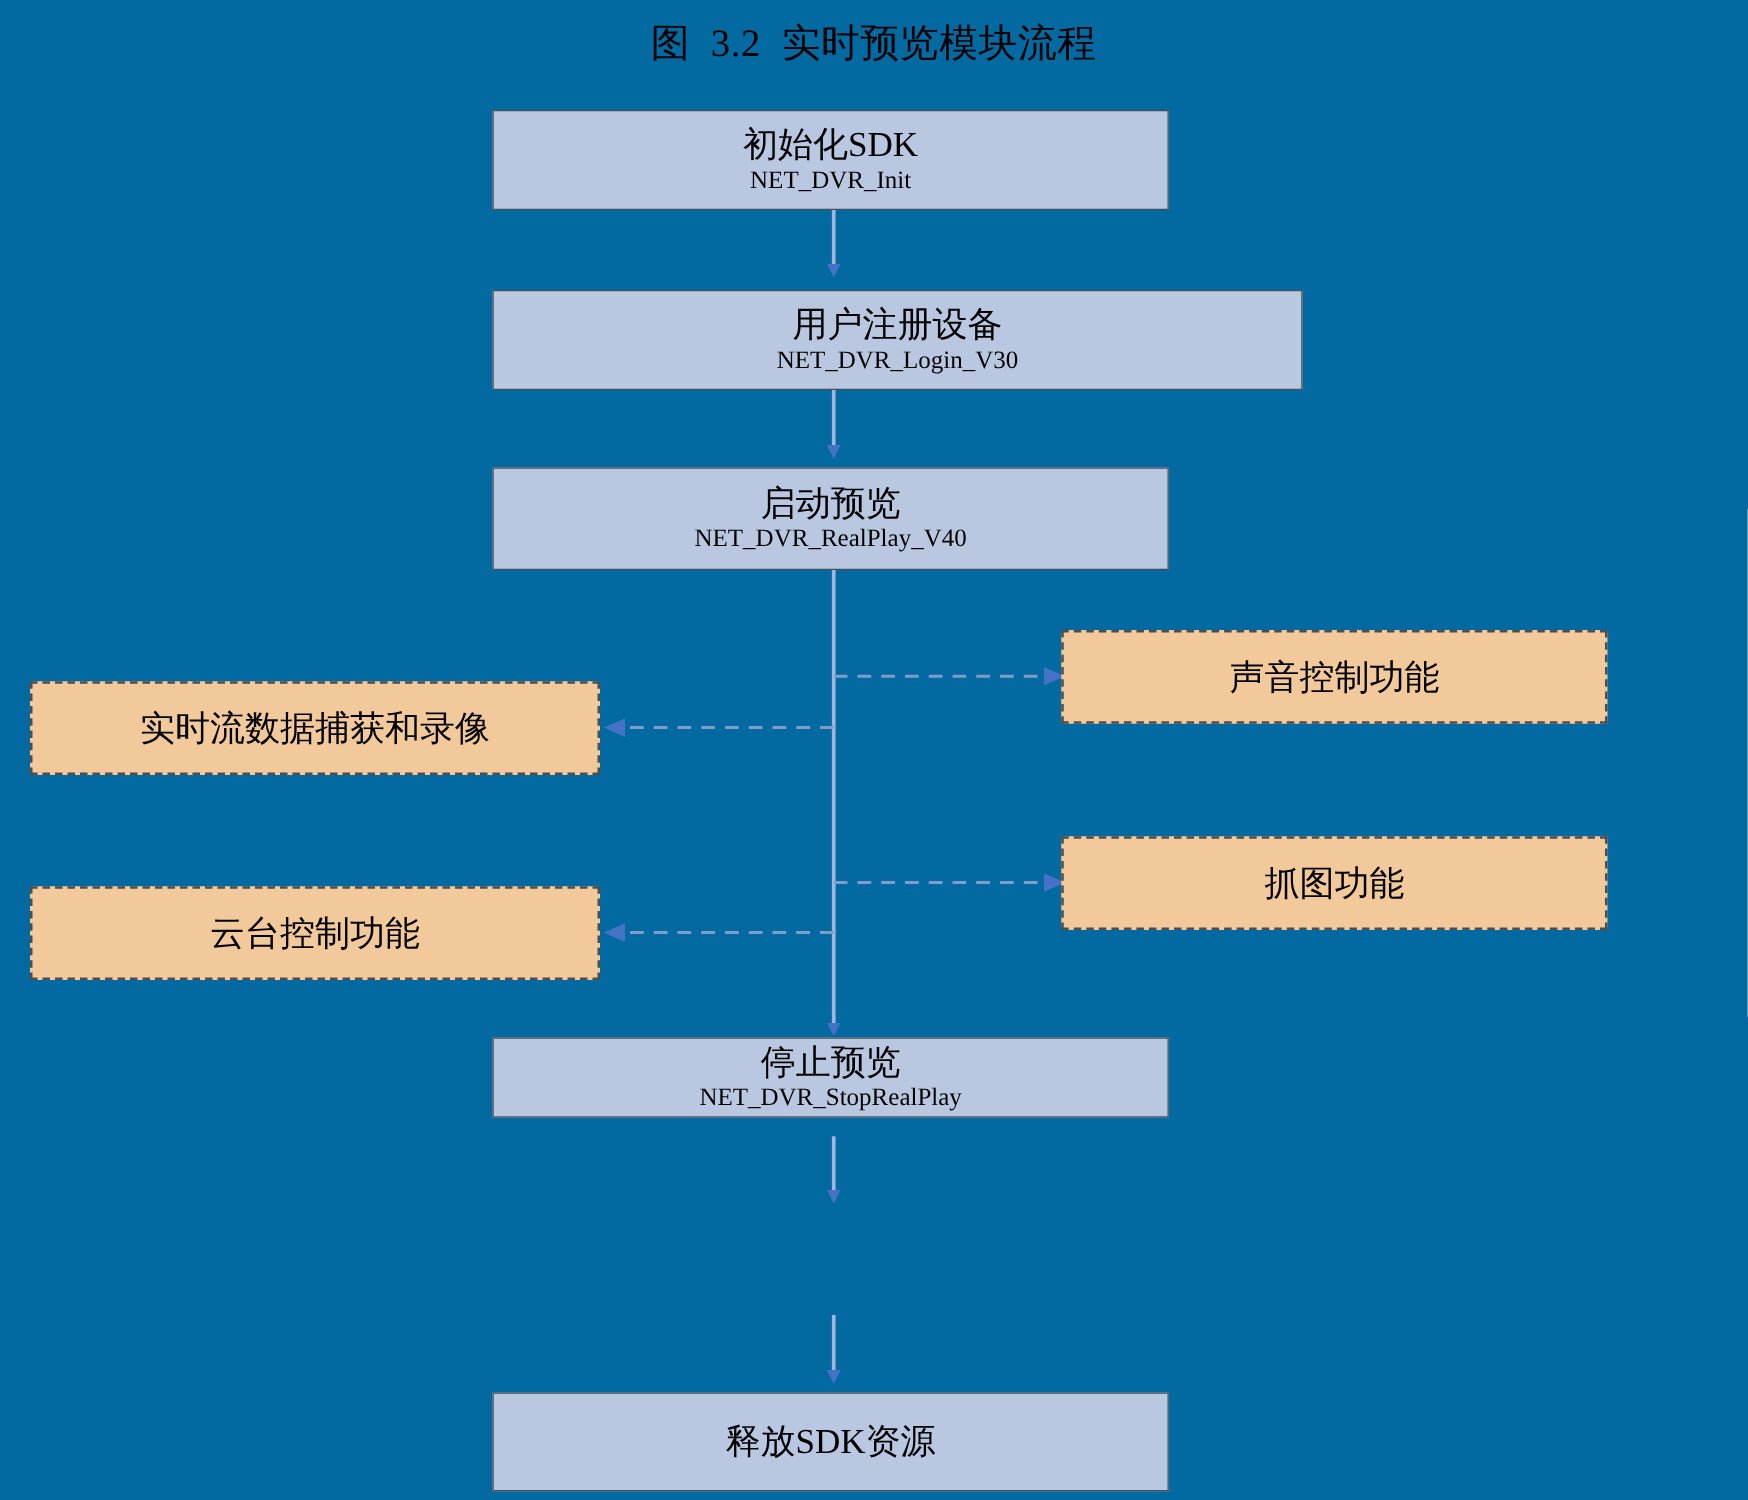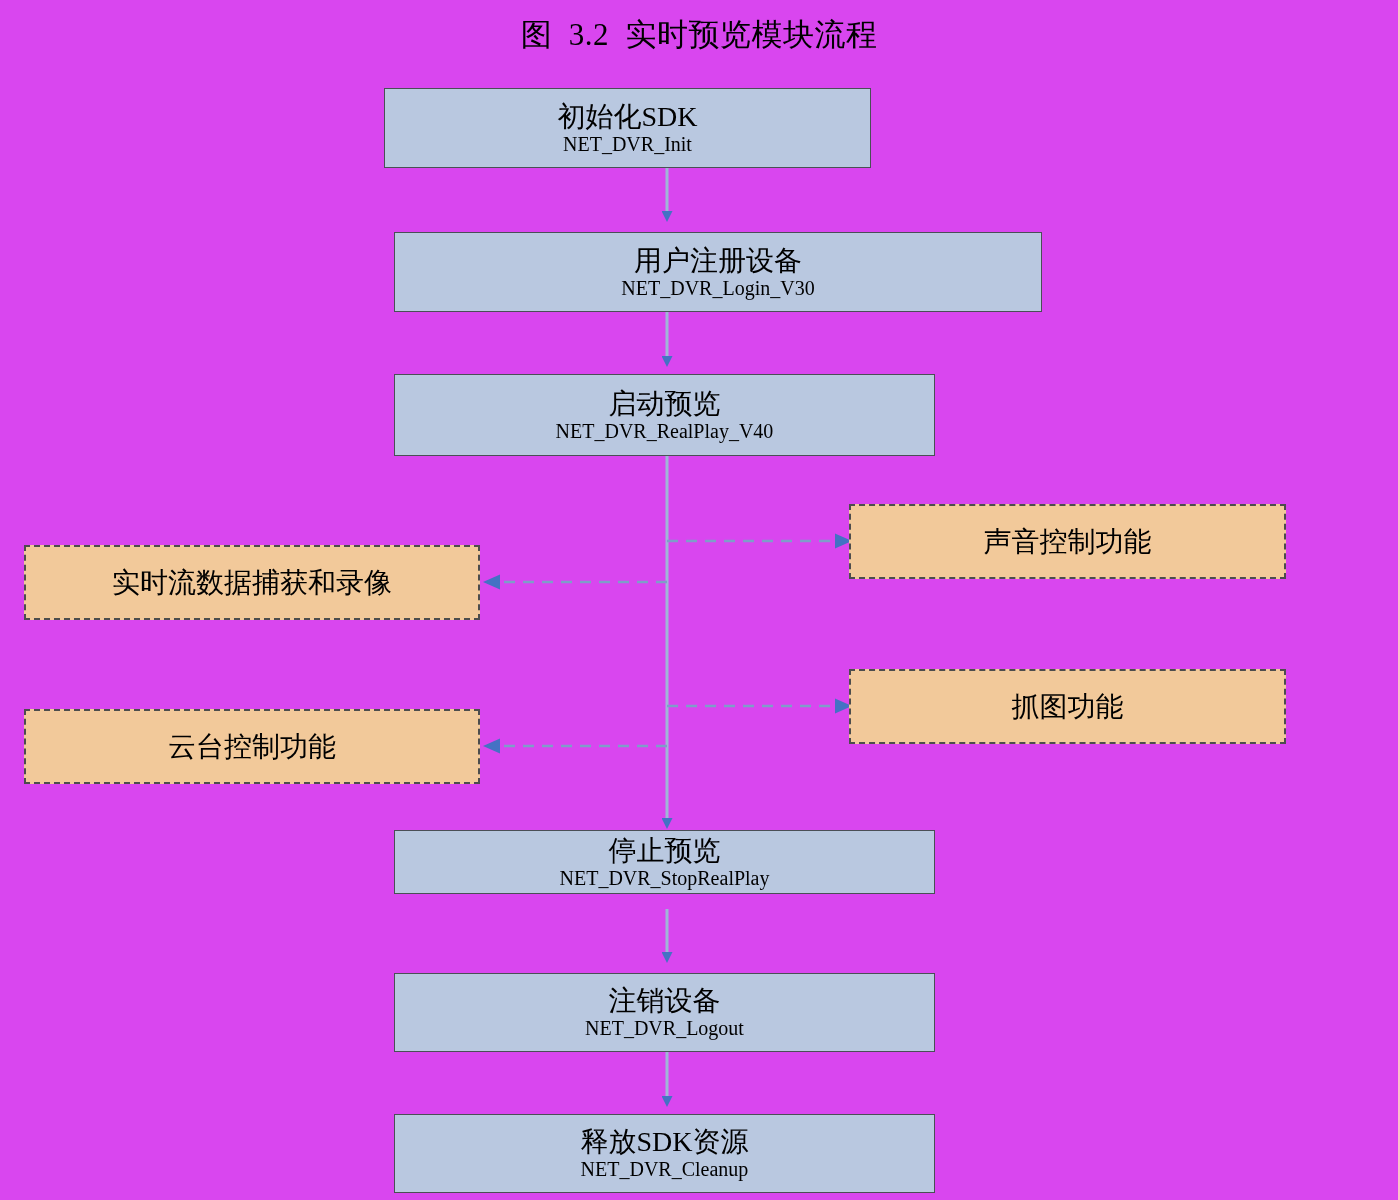--- a/index.html
+++ b/index.html
@@ -10,21 +10,21 @@
   body {
     font-family: "Liberation Serif", "DejaVu Serif", serif;
     width: 1398px;
     height: 1200px;
     overflow: hidden;
   }
   #canvas {
     position: relative;
     width: 1398px;
     height: 1200px;
-    background: #d946ef;
+    background: #0369a1;
   }
 
   
   .fig-title {
     position: absolute;
     left: 0;
     top: 14px;
     width: 1398px;
     text-align: center;
     font-size: 31px;
@@ -126,48 +126,43 @@
 
     <g>
       <line x1="667" y1="909" x2="667" y2="954" stroke="#9fb6d8" stroke-width="3" marker-end="url(#ah-solid)"></line>
     </g>
 
     <g>
       <line x1="667" y1="1052" x2="667" y2="1098" stroke="#9fb6d8" stroke-width="3" marker-end="url(#ah-solid)"></line>
     </g>
   </svg>
 
-  <div class="proc-box" style="left:384px; top:88px; width:487px; height:80px;">
+  <div class="proc-box" style="left:394px; top:88px; width:541px; height:80px;">
     <div class="ln1">初始化SDK</div>
     <div class="ln2">NET_DVR_Init</div>
   </div>
 
   <div class="proc-box" style="left:394px; top:232px; width:648px; height:80px;">
     <div class="ln1">用户注册设备</div>
     <div class="ln2">NET_DVR_Login_V30</div>
   </div>
 
   <div class="proc-box" style="left:394px; top:374px; width:541px; height:82px;">
     <div class="ln1">启动预览</div>
     <div class="ln2">NET_DVR_RealPlay_V40</div>
   </div>
 
   <div class="proc-box" style="left:394px; top:830px; width:541px; height:64px;">
     <div class="ln1">停止预览</div>
     <div class="ln2">NET_DVR_StopRealPlay</div>
   </div>
 
-  <div class="proc-box" style="left:394px; top:973px; width:541px; height:79px;">
-    <div class="ln1">注销设备</div>
-    <div class="ln2">NET_DVR_Logout</div>
-  </div>
 
   <div class="proc-box" style="left:394px; top:1114px; width:541px; height:79px;">
     <div class="ln1">释放SDK资源</div>
-    <div class="ln2">NET_DVR_Cleanup</div>
   </div>
 
   <div class="feat-box" style="left:849px; top:504px; width:437px; height:75px;">
     <span>声音控制功能</span>
   </div>
 
   <div class="feat-box" style="left:24px; top:545px; width:456px; height:75px;">
     <span>实时流数据捕获和录像</span>
   </div>
 

